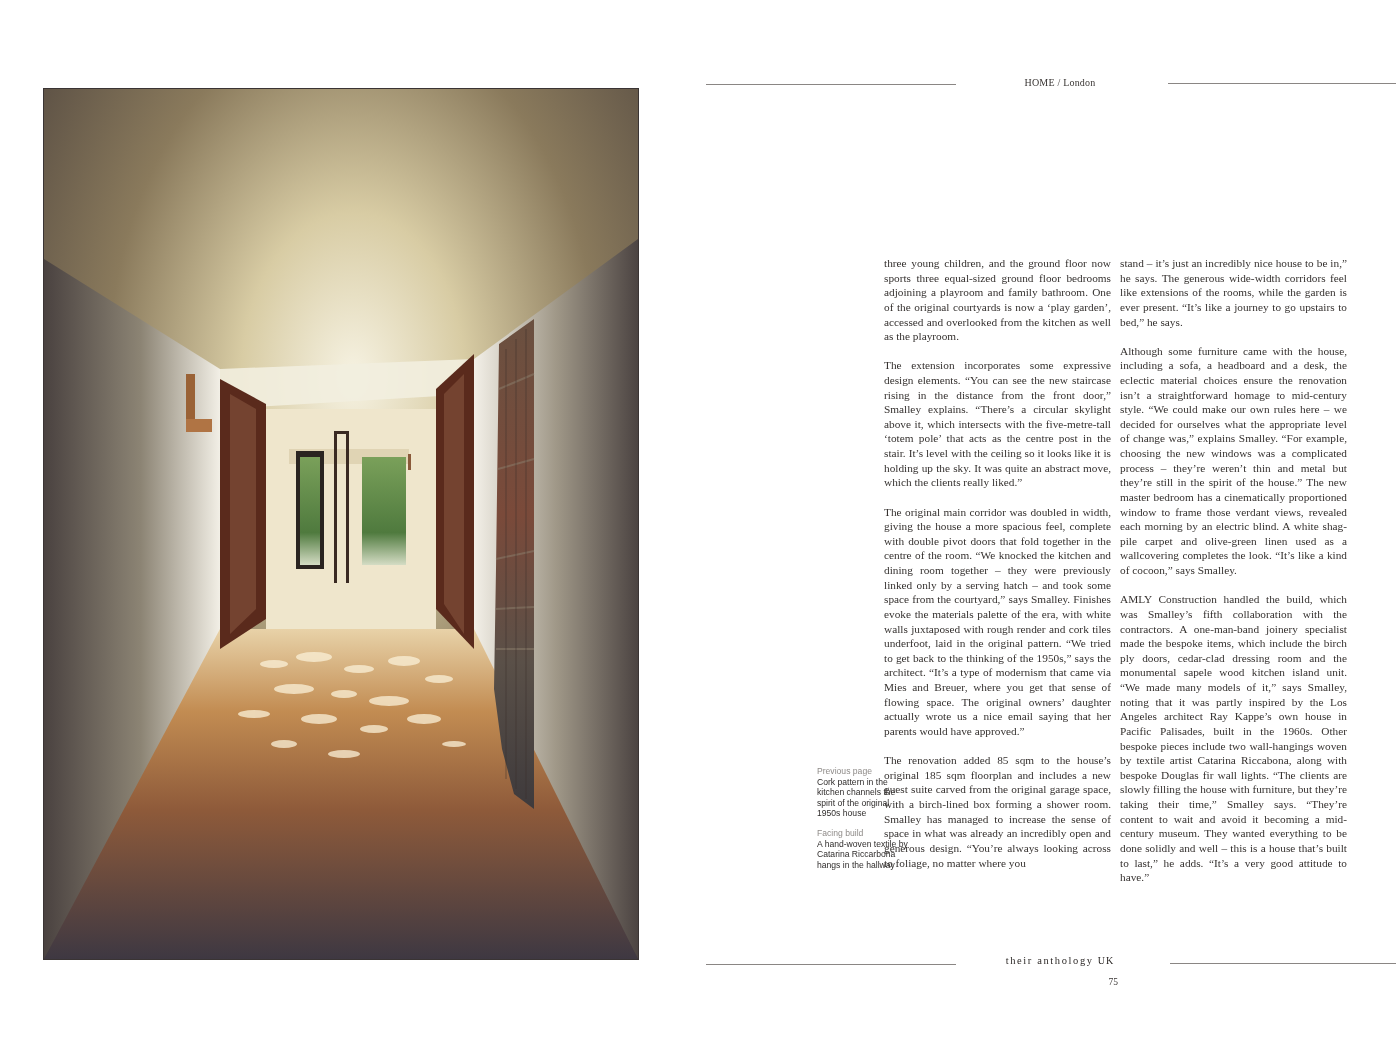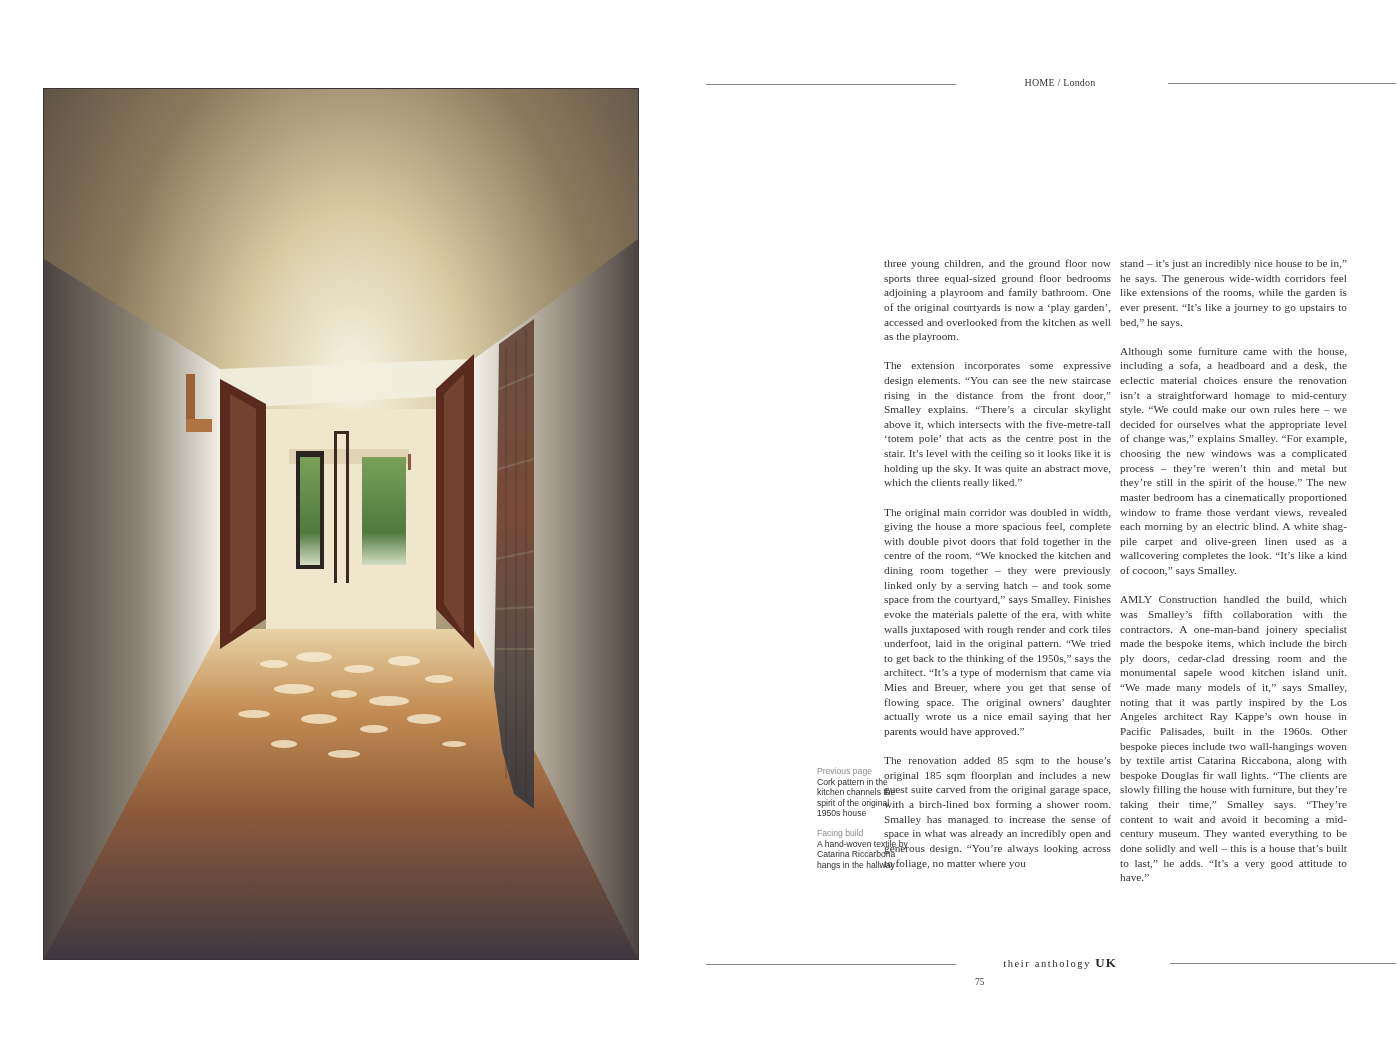--- a/index.html
+++ b/index.html
@@ -32,23 +32,23 @@
     position:absolute; left:789px; top:766px; width:92px;
     font-family: "Liberation Sans", "DejaVu Sans", sans-serif;
     font-size:8.6px; line-height:10.6px; color:#2f2c2b;margin-left:28px;
   }
   .caption .label { color:#8f8b88; }
   .caption .block { margin-bottom:9px; }
   .footer-brand {
     position:absolute; left:955px; width:210px; top:955px; text-align:center;
     font-size:10.5px; letter-spacing:1.6px; color:#2e2a28;
   }
-  .footer-brand .uk { font-size:13px; letter-spacing:1px;font-weight:bold; }
+  .footer-brand .uk { font-size:10px; letter-spacing:1px; }
   .folio {
-    position:absolute; left:975px; width:120px; top:977px; text-align:left;
+    position:absolute; left:998px; width:120px; top:977px; text-align:right;
     font-size:9.5px; color:#3a3634;
   }
 </style>
 </head>
 <body>
 
 <div class="photo">
   <svg viewBox="0 0 594 870" preserveAspectRatio="none">
     <defs>
       <radialGradient id="ceil" cx="0.52" cy="0.33" r="0.75">

